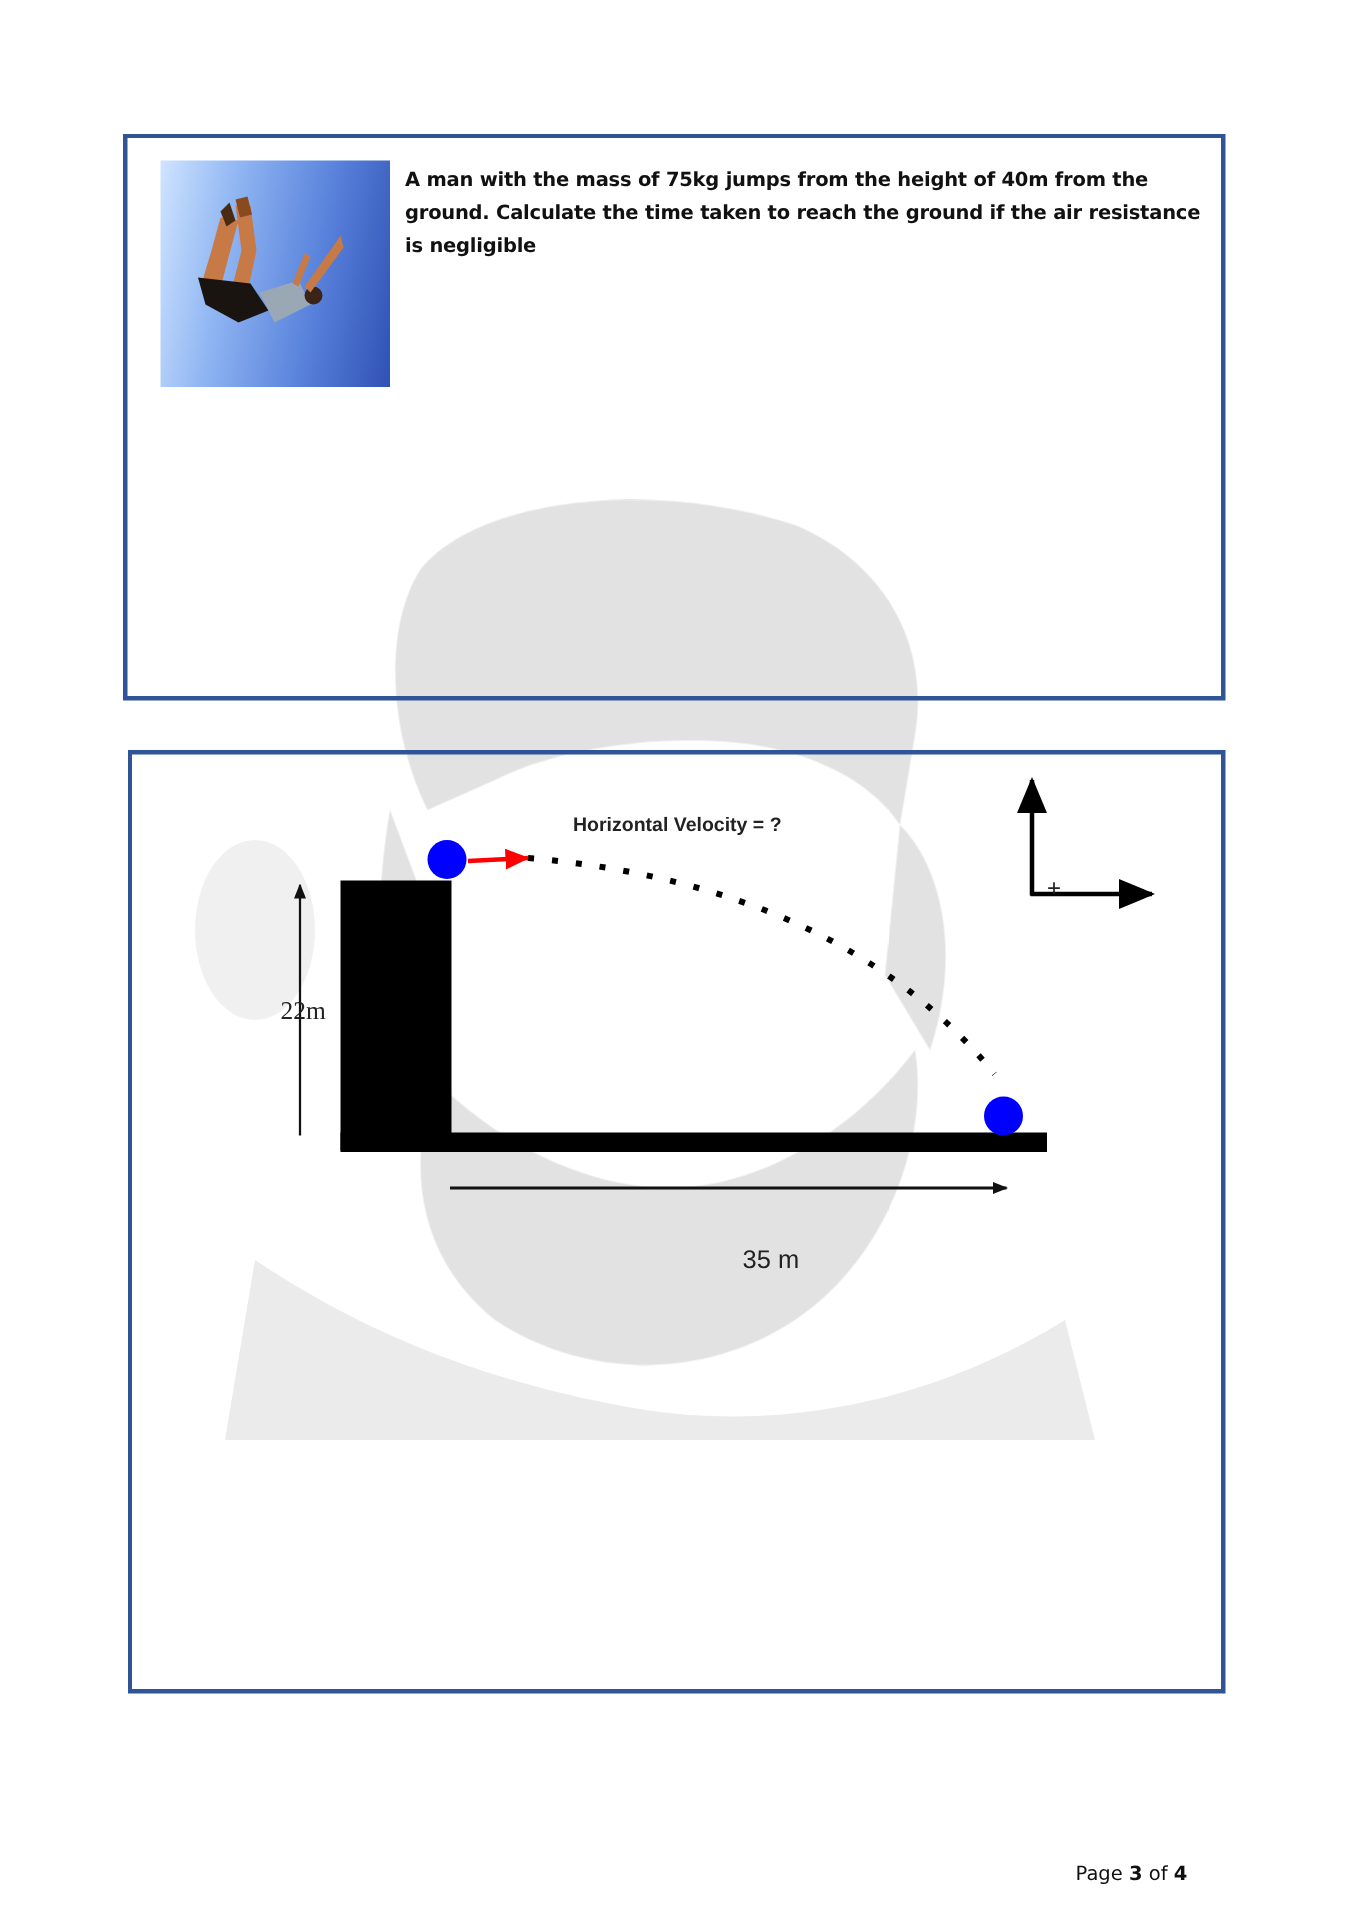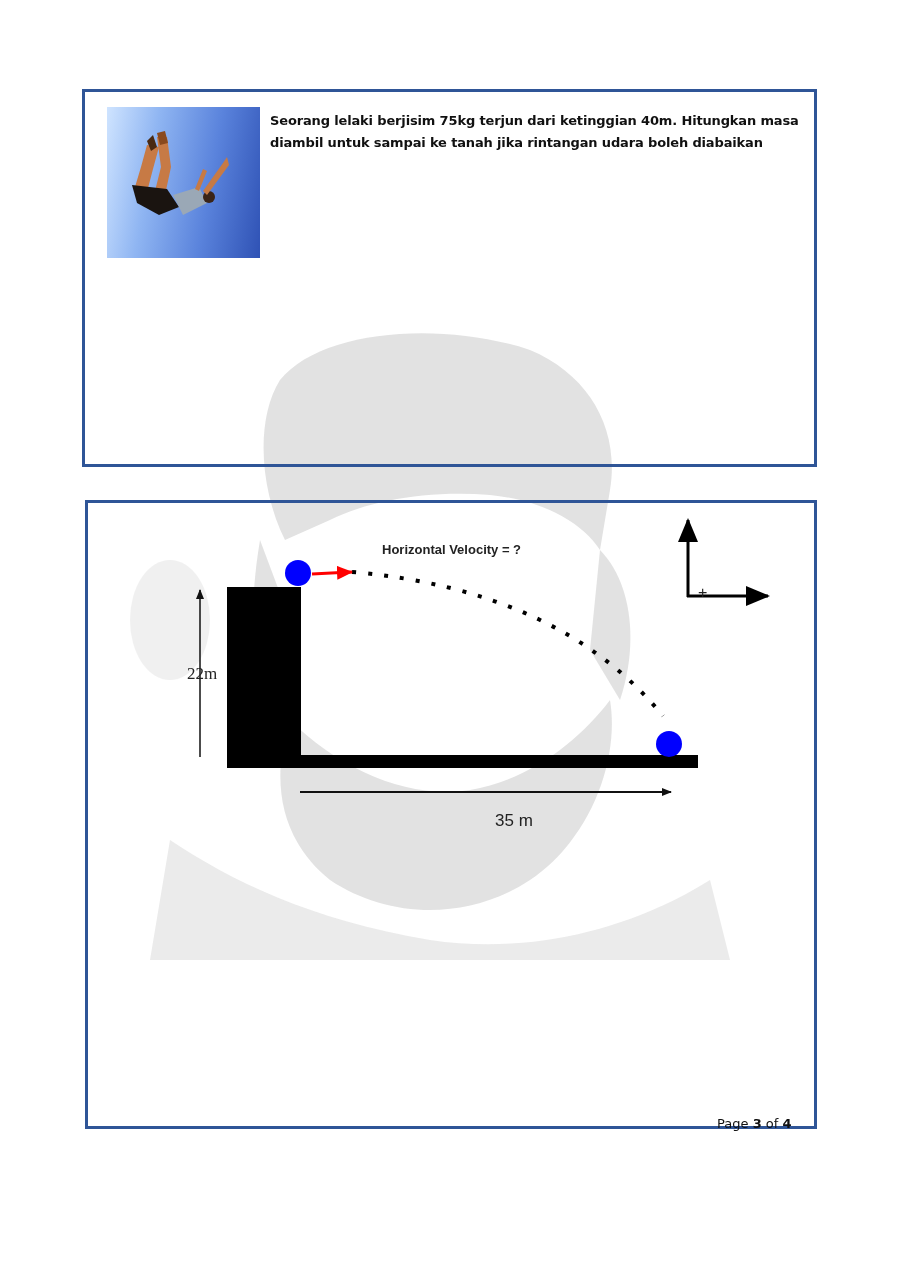--- a/index.html
+++ b/index.html
@@ -10,23 +10,23 @@
     .box2 { left: 85px; top: 500px; width: 732px; height: 629px; }
     .photo { position: absolute; left: 107px; top: 107px; width: 153px; height: 151px; overflow: hidden;
              background: linear-gradient(100deg, #cfe4ff 0%, #8fb5f2 30%, #5a83dc 65%, #2f52b5 100%); }
     .question { position: absolute; left: 270px; top: 110px; width: 540px; font-family: "DejaVu Sans", sans-serif;
                 font-weight: bold; font-size: 13px; line-height: 22px; color: #111; letter-spacing: -0.15px; }
     .question p { margin: 0; }
     .diagram { position: absolute; left: 88px; top: 503px; width: 726px; height: 623px; }
     .label { position: absolute; font-family: "Liberation Sans", sans-serif; color: #222; padding-left: 40px; }
     .hv-label { left: 342px; top: 542px; font-size: 13px; font-weight: bold; }
     .h-label { left: 147px; top: 664px; font-size: 17px; font-family: Liberation Serif, serif; }
-    .d-label { left: 455px; top: 811px; font-size: 17px; }
+    .d-label { left: 455px; top: 830px; font-size: 17px; }
     .plus-label { left: 658px; top: 584px; font-size: 16px; }
-    .footer { position: absolute; left: 717px; top: 1116px; font-family: "DejaVu Sans", sans-serif; font-size: 13px; color: #111; }
+    .footer { position: absolute; left: 717px; top: 1242px; font-family: "DejaVu Sans", sans-serif; font-size: 13px; color: #111; }
     .footer b { font-weight: bold; }
   </style>
 </head>
 <body>
 
 <svg class="watermark" viewBox="0 0 640 660">
   <g fill="#d9d9d9" opacity="0.75">
     <path d="M170 60 C210 10 330 0 420 30 C480 55 510 110 500 170 L490 230 C470 200 430 180 380 175 C320 170 260 180 220 200 L175 220 C150 170 145 100 170 60 Z"></path>
     <path d="M150 220 C140 280 140 330 160 380 L180 300 Z"></path>
     <path d="M490 230 C520 260 530 320 510 380 L480 330 Z"></path>
@@ -51,21 +51,21 @@
     <path d="M66 88 L92 80 L100 96 L76 108 Z" fill="#9aa8b6"></path>
 
     <circle cx="102" cy="90" r="6" fill="#3a2418"></circle>
 
     <path d="M88 82 L96 62 L100 64 L92 84 Z" fill="#c77a45"></path>
     <path d="M96 84 L116 56 L120 50 L122 58 L100 88 Z" fill="#c77a45"></path>
   </svg>
 </div>
 
 <div class="question">
-  <p>Seorang lelaki berjisim 75kg terjun dari ketinggian 40m. Hitungkan masa diambil untuk sampai ke tanah jika rintangan udara boleh diabaikan</p>
+  <p>A man with the mass of 75kg jumps from the height of 40m from the ground. Calculate the time taken to reach the ground if the air resistance is negligible</p>
 </div>
 
 <div class="box box2"></div>
 
 <svg class="diagram" viewBox="88 503 726 623">
   <defs>
     <marker id="arrowThin" markerWidth="10" markerHeight="8" refX="9" refY="4" orient="auto" markerUnits="userSpaceOnUse">
       <path d="M0 0 L10 4 L0 8 Z" fill="#111"></path>
     </marker>
     <marker id="arrowBig" markerWidth="24" markerHeight="20" refX="22" refY="10" orient="auto" markerUnits="userSpaceOnUse">

